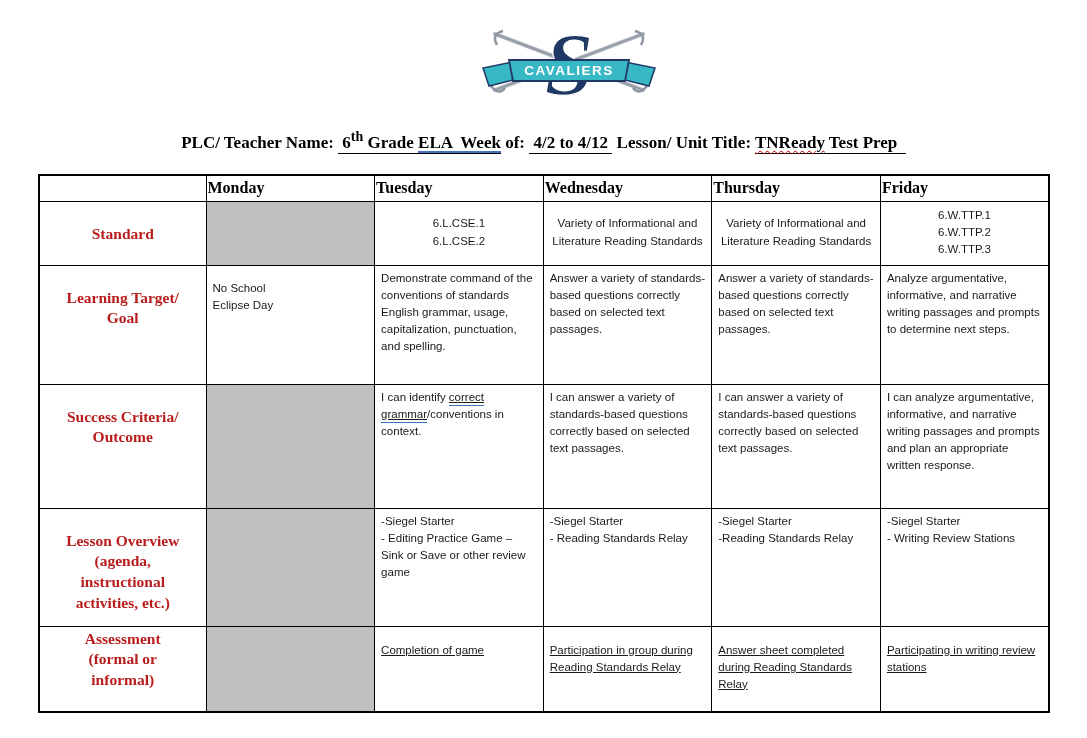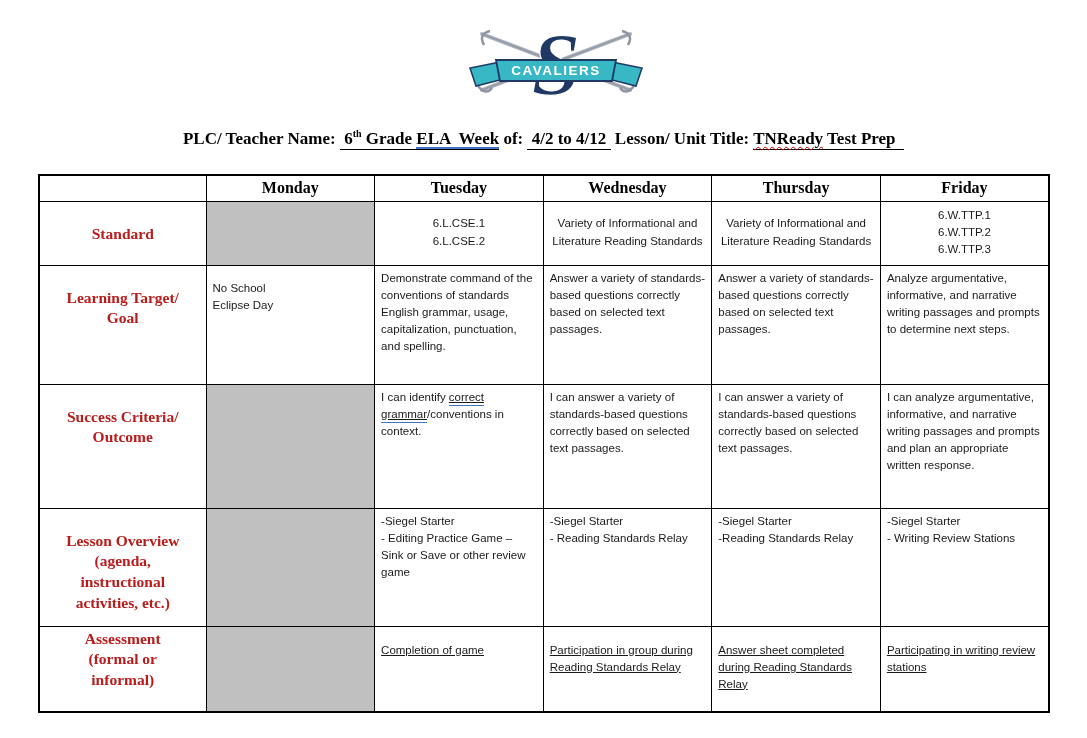--- a/index.html
+++ b/index.html
@@ -1,27 +1,27 @@
 <!DOCTYPE html>
 <html><head>
 <meta charset="utf-8">
 <style>
   html,body{margin:0;padding:0;background:#fff;}
   body{width:1087px;height:738px;position:relative;overflow:hidden;
        font-family:"Liberation Serif",serif;}
 
   
-  .logo-wrap{position:absolute;left:460px;top:20px;width:192px;height:88px;}
+  .logo-wrap{position:absolute;left:473px;top:20px;width:192px;height:88px;}
 
   
   .plc-line{position:absolute;left:0;top:127px;width:100%;text-align:center;
             font:bold 17px/1.45 "Liberation Serif",serif;color:#000;}
   .plc-line span{white-space:pre;}
   .blank{border-bottom:1.6px solid #000;padding-bottom:1px;white-space:pre;}
-  .blank sup{font-size:10px;white-space:pre;}
+  .blank sup{font-size:14px;white-space:pre;}
   .grammar-flag{background-image:linear-gradient(to top,#4472c4 2px,transparent 2px);
                 padding-bottom:1px;margin-bottom:-5px;}
   .spell-flag{text-decoration-line:underline;text-decoration-style:wavy;
               text-decoration-color:#c00000;text-decoration-thickness:1px;
               text-underline-offset:2px;text-align:right;}
 
   
   table.plan{position:absolute;left:38px;top:174px;width:1010px;
              border-collapse:collapse;table-layout:fixed;
              border:2px solid #000;}
@@ -30,21 +30,21 @@
   .plan col.c-day{width:168.6px;}
 
   tr.r-header{height:26px;}
   tr.r-standard{height:64px;}
   tr.r-target{height:119px;}
   tr.r-success{height:124px;}
   tr.r-overview{height:118px;}
   tr.r-assess{height:86px;}
 
   th.day-header{font:bold 16px "Liberation Serif",serif;color:#000;
-                text-align:center;vertical-align:middle;background:#fff;border-radius:8px;}
+                text-align:left;vertical-align:middle;background:#fff;border-radius:8px;}
   td.label-cell{font:bold 15.5px/1.35 "Liberation Serif",serif;color:#b91c1c;
                 text-align:center;vertical-align:top;padding:22px 4px 2px 4px;
                 white-space:pre-line;}
   tr.r-assess td.label-cell{padding-top:2px;}
 
   td.day{font:11.5px/1.48 "Liberation Sans",sans-serif;color:#1a1a1a;
          text-align:left;vertical-align:top;padding:4px 6px 3px 6px;
          white-space:pre-line;background:#fff;}
   tr.r-standard td.day{text-align:center;vertical-align:middle;padding-top:2px;}
   tr.r-assess td.day{padding-top:15px;text-decoration:underline;}

